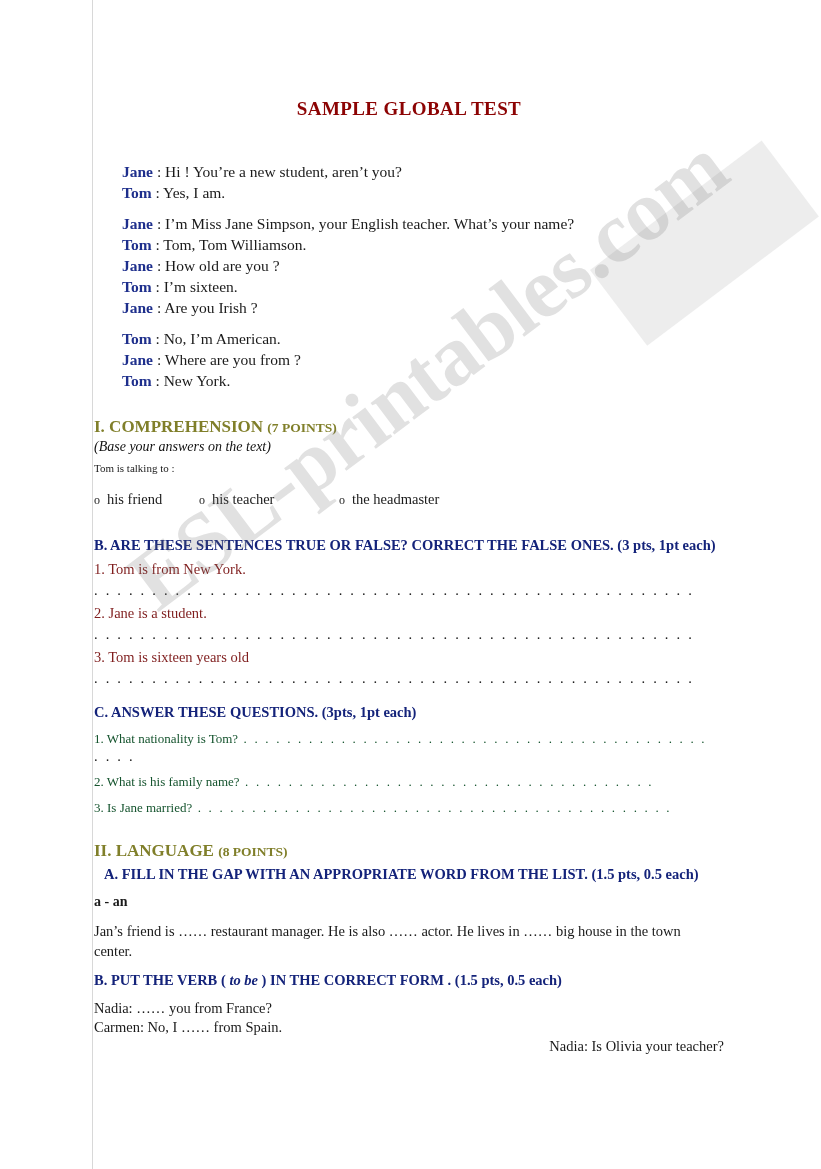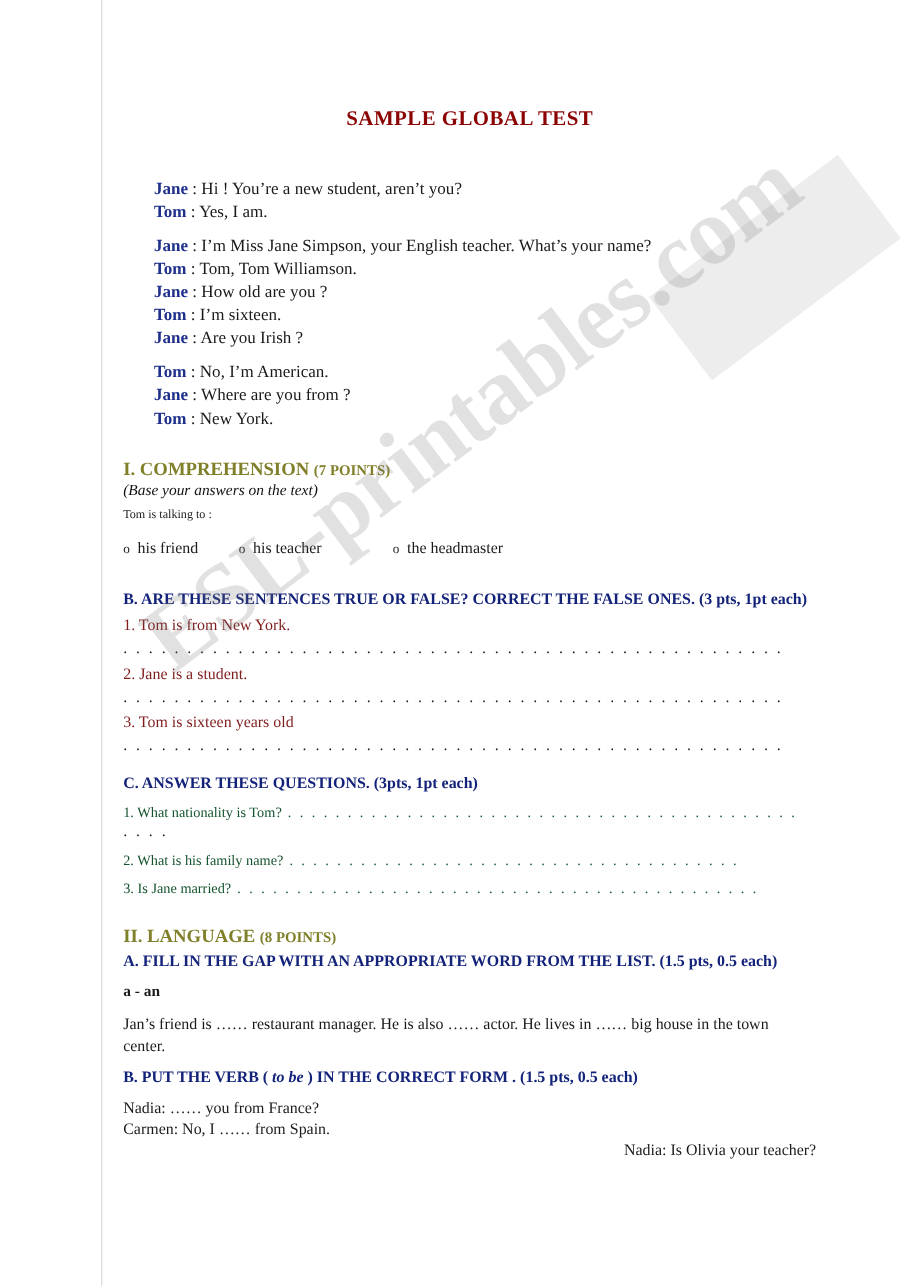--- a/index.html
+++ b/index.html
@@ -23,21 +23,21 @@
   .left-rule {
     position: absolute;
     left: 92px;
     top: 0;
     width: 1px;
     height: 1169px;
     background: #d8d8d8;
   }
   .content {
     position: absolute;
-    left: 112px;
+    left: 94px;
     top: 0;
     width: 630px;
   }
   .doc-title {
     text-align: center;
     color: #8c0303;
     font-weight: bold;
     font-size: 19px;
     letter-spacing: 0.4px;
     margin-top: 98px;
@@ -297,21 +297,21 @@
 
     <div class="qa-item">
       <span>3. Is Jane married?</span><span class="dotfill"> . . . . . . . . . . . . . . . . . . . . . . . . . . . . . . . . . . . . . . . . . . . .</span>
     </div>
 
     <div class="section-head" style="margin-top:24px;">
       <span>II. LANGUAGE</span>
       <span class="pts">(8 POINTS)</span>
     </div>
 
-    <div class="q-head" style="margin-top:4px;">A. FILL IN THE GAP WITH AN APPROPRIATE WORD FROM THE LIST. (1.5 pts, 0.5 each)</div>
+    <div class="q-head" style="margin-top:4px;margin-left:10px;">A. FILL IN THE GAP WITH AN APPROPRIATE WORD FROM THE LIST. (1.5 pts, 0.5 each)</div>
     <div class="bold-small">a - an</div>
     <div class="para">Jan’s friend is …… restaurant manager. He is also …… actor. He lives in …… big house in the town center.</div>
 
     <div class="q-head" style="margin-top:10px;">
       <span>B. PUT THE VERB ( </span><span class="ital">to be</span><span> ) IN THE CORRECT FORM . (1.5 pts, 0.5 each)</span>
     </div>
 
     <div class="dlg2">Nadia: …… you from France?</div>
     <div class="dlg2" style="margin-top:0;">Carmen: No, I …… from Spain.</div>
     <div class="dlg2" style="margin-top:0;text-align:right;">Nadia: Is Olivia your teacher?</div>

